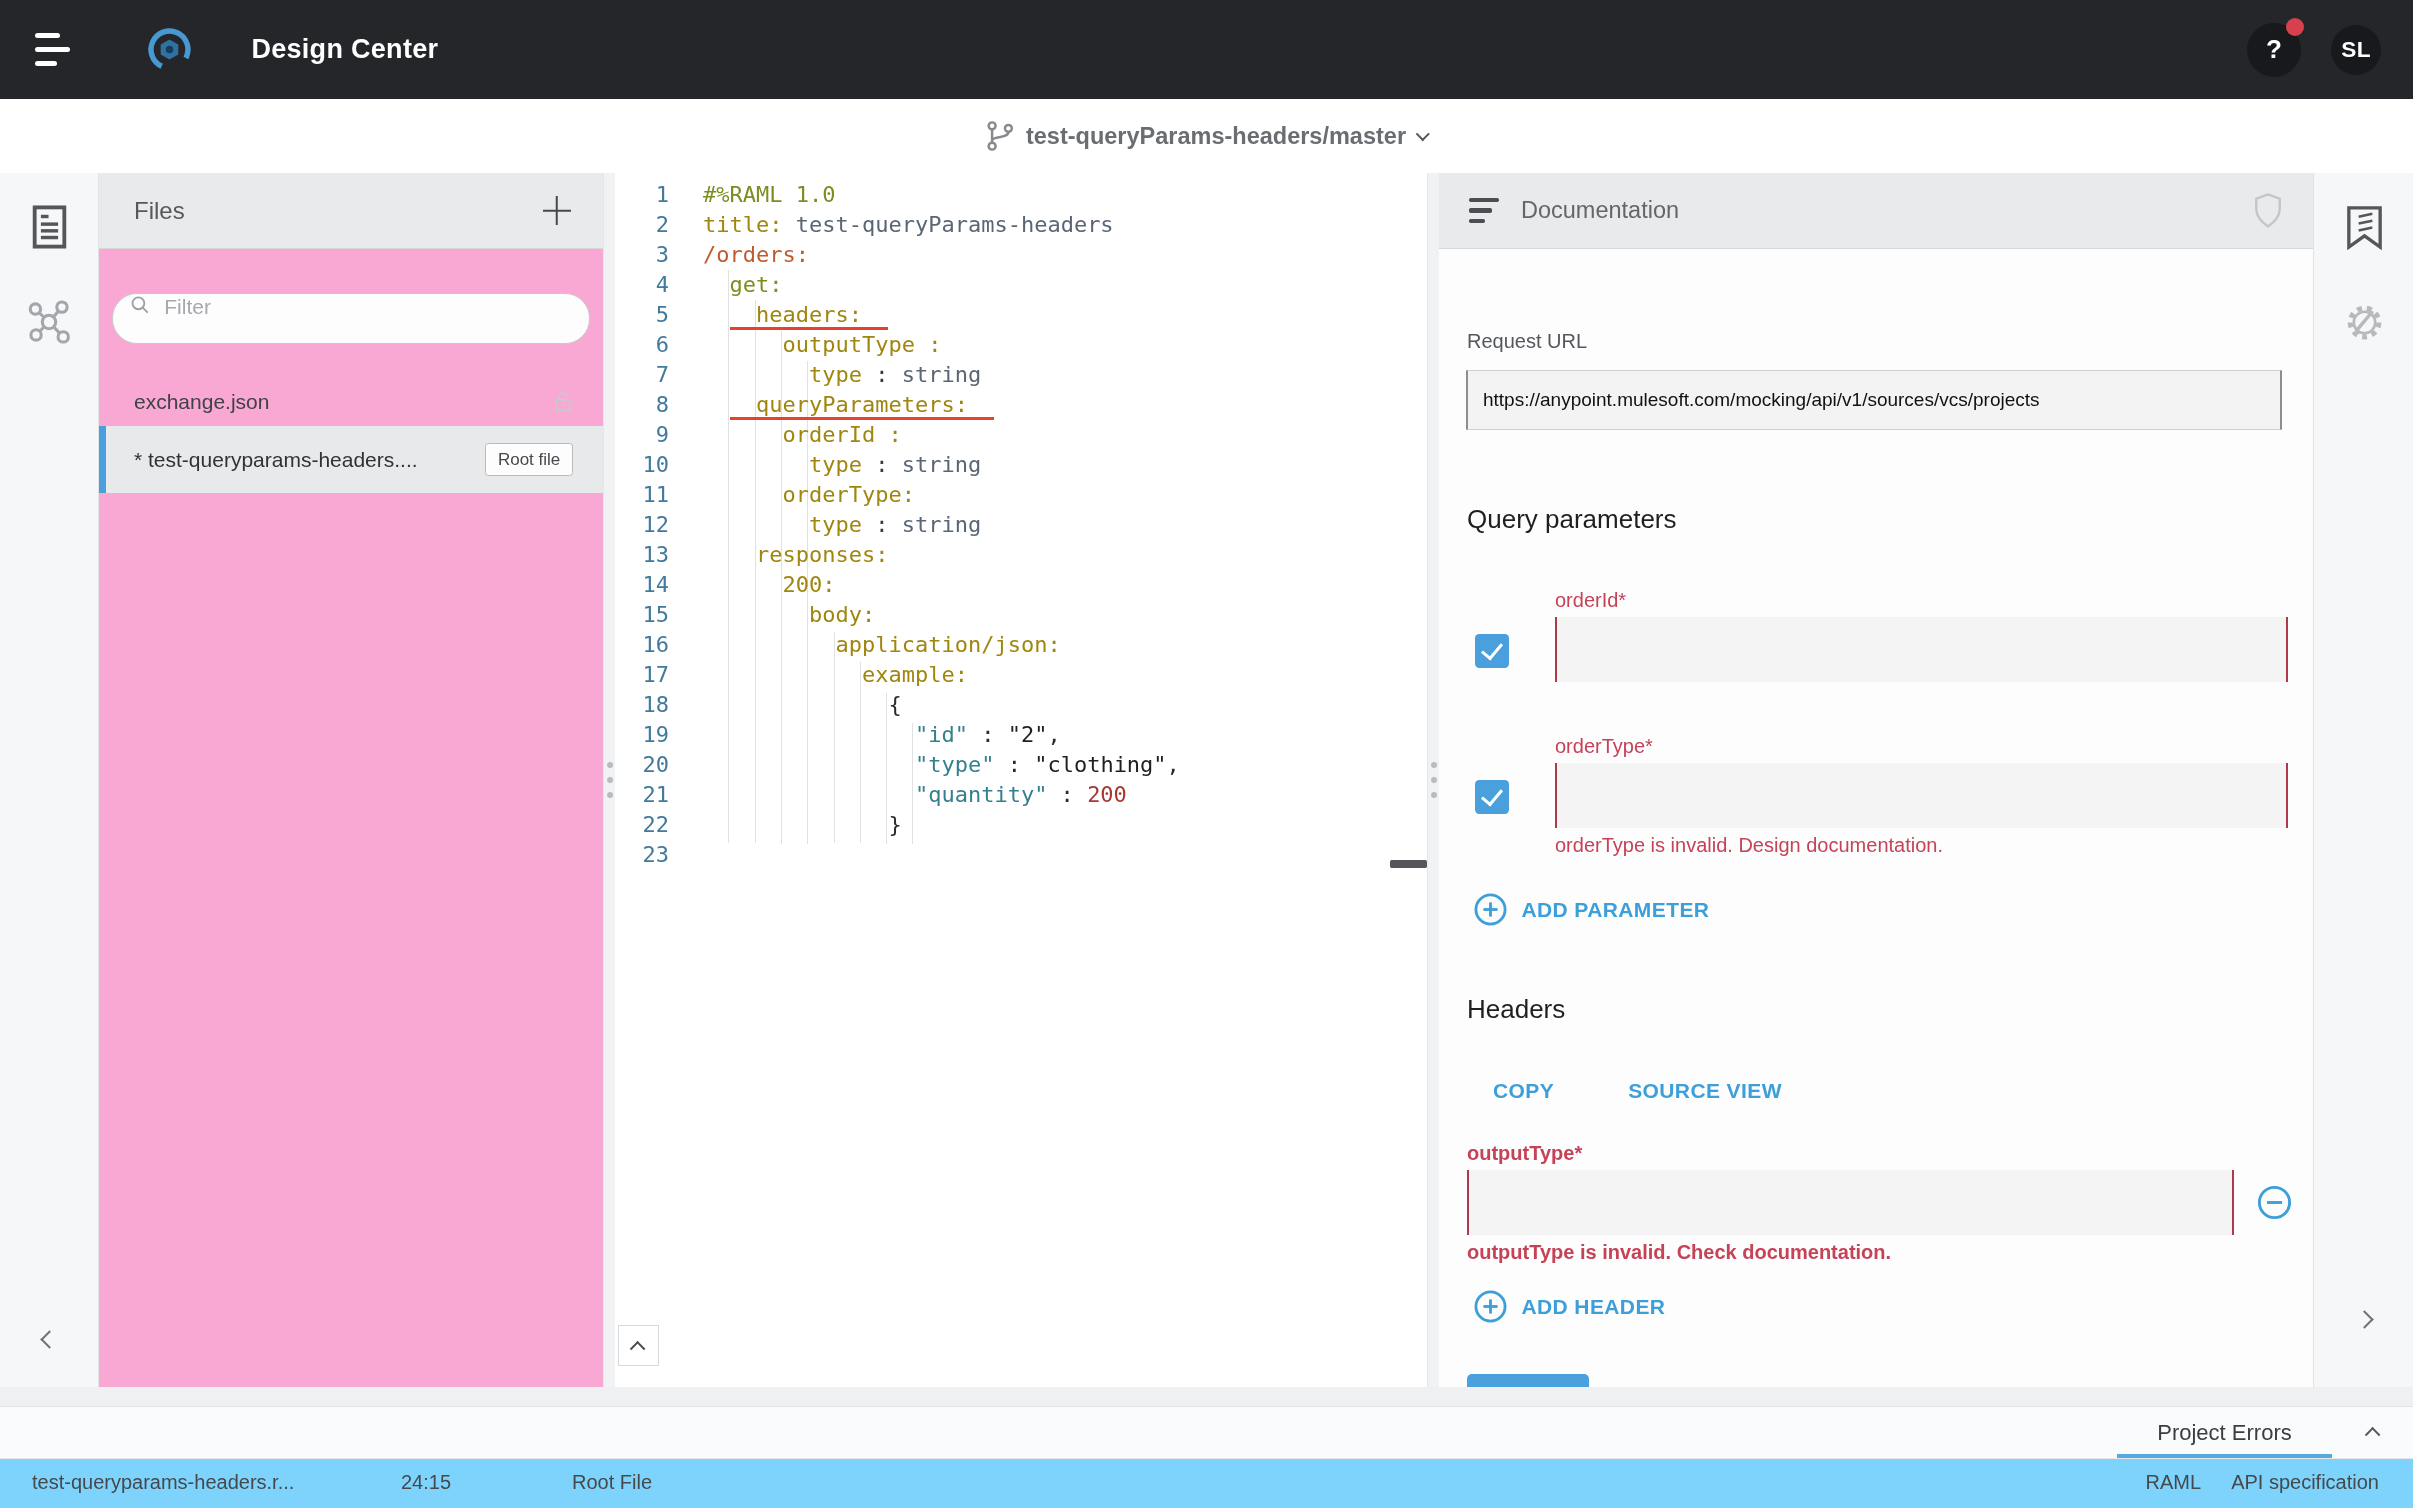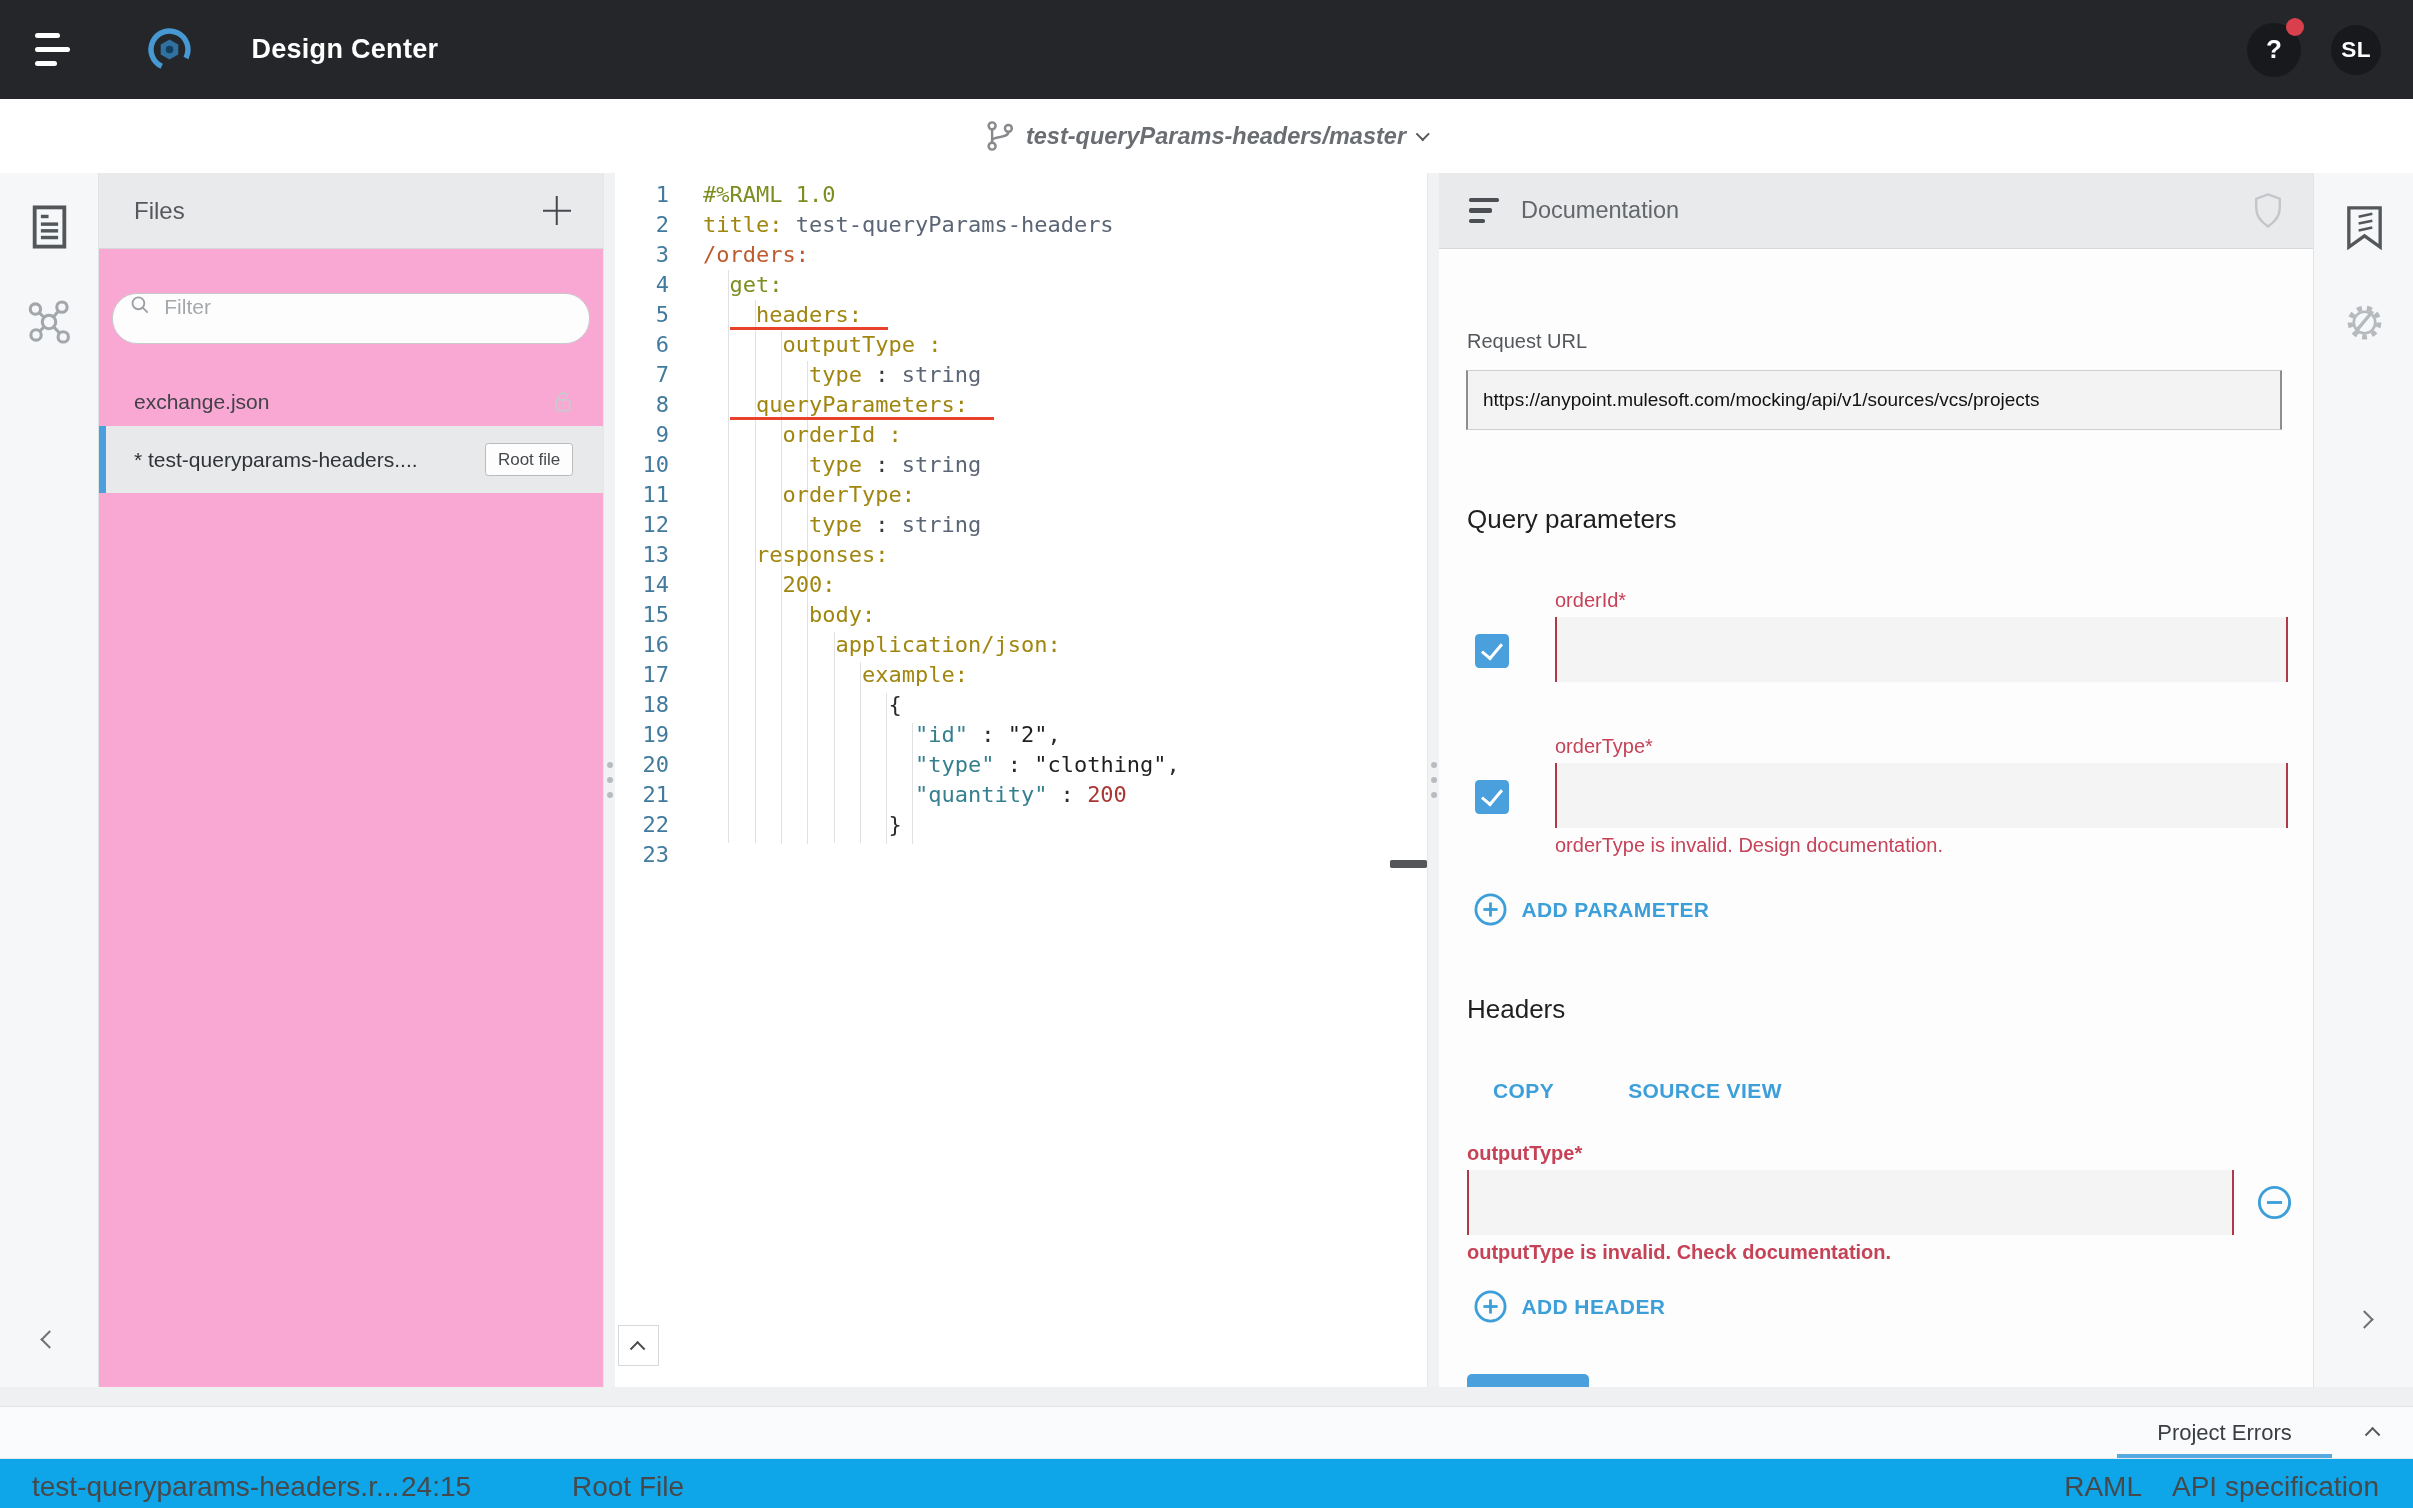--- a/index.html
+++ b/index.html
@@ -19,21 +19,21 @@
   .topbar-right{margin-left:auto;display:flex;align-items:center;margin-right:32px;gap:30px;}
   .help-btn{position:relative;width:54px;height:54px;border-radius:50%;background:#17191c;
     color:#fff;font-size:26px;font-weight:700;display:flex;align-items:center;justify-content:center;}
   .help-dot{position:absolute;right:-3.4px;top:-5px;width:18.4px;height:18.4px;border-radius:50%;background:#d8404e;}
   .avatar{width:50px;height:50px;border-radius:50%;background:#17191c;color:#fff;
     font-size:22.6px;font-weight:700;display:flex;align-items:center;justify-content:center;letter-spacing:0.4px;}
 
   
   .toolbar{position:absolute;left:0;top:99px;width:2413px;height:74px;background:#fff;
     border-bottom:0.8px solid #dcdddf;display:flex;align-items:center;justify-content:center;}
-  .branch{display:flex;align-items:center;gap:11.7px;color:#6a6e72;font-size:23.5px;font-weight:700;cursor:pointer;font-style:italic;}
+  .branch{display:flex;align-items:center;gap:11.7px;color:#6a6e72;font-size:23.5px;font-weight:700;cursor:pointer;}
   .chev{display:inline-block;width:9.2px;height:9.2px;border-right:2.5px solid #55585c;
     border-bottom:2.5px solid #55585c;transform:rotate(45deg);margin-top:-5px;}
   .chev.small{width:7.5px;height:7.5px;border-width:2.1px;}
   .chev.white{border-color:#fff;}
   .chev.gray{border-color:#85898d;}
   .chev.up{transform:rotate(-135deg);margin-top:6.7px;}
   .chev.left{transform:rotate(135deg);}
   .chev.right{transform:rotate(-45deg);}
   .publish-btn{position:absolute;right:163px;top:110px;width:122px;height:52px;background:#4ba0da;
     border:none;border-radius:4.2px;color:#fff;font-size:22.6px;font-weight:600;
@@ -138,22 +138,22 @@
     border-radius:5px;color:#fff;font-size:23.5px;font-family:inherit;cursor:pointer;}
 
   
   .band{position:absolute;left:0;top:1387px;width:2413px;height:19px;background:#eef0f1;}
   .errors-row{position:absolute;left:0;top:1406px;width:2413px;height:52px;background:#fafbfc;
     border-top:0.8px solid #e3e4e6;}
   .perr-tab{position:absolute;right:81px;top:0;width:215px;height:52px;display:flex;align-items:center;
     justify-content:center;font-size:22px;color:#3a3d41;cursor:pointer;}
   .perr-underline{position:absolute;right:81px;bottom:0;width:215px;height:5px;background:#55abdf;}
   .errors-collapse{position:absolute;right:35px;top:15px;cursor:pointer;}
-  .status-row{position:absolute;left:0;top:1458px;width:2413px;height:50px;background:#0ea5e9;
-    border-top:0.8px solid #e7e8ea;font-size:28px;color:#46494c;}
+  .status-row{position:absolute;left:0;top:1458px;width:2413px;height:50px;background:#7dd3fc;
+    border-top:0.8px solid #e7e8ea;font-size:20px;color:#46494c;}
   .status-row .sitem{position:absolute;top:11.7px;}
   .status-right{position:absolute;right:34px;top:11.7px;display:flex;gap:30px;}
 </style>
 </head>
 <body>
 
 <div class="app">
 
   <header class="topbar">
     <div class="hamburger">

